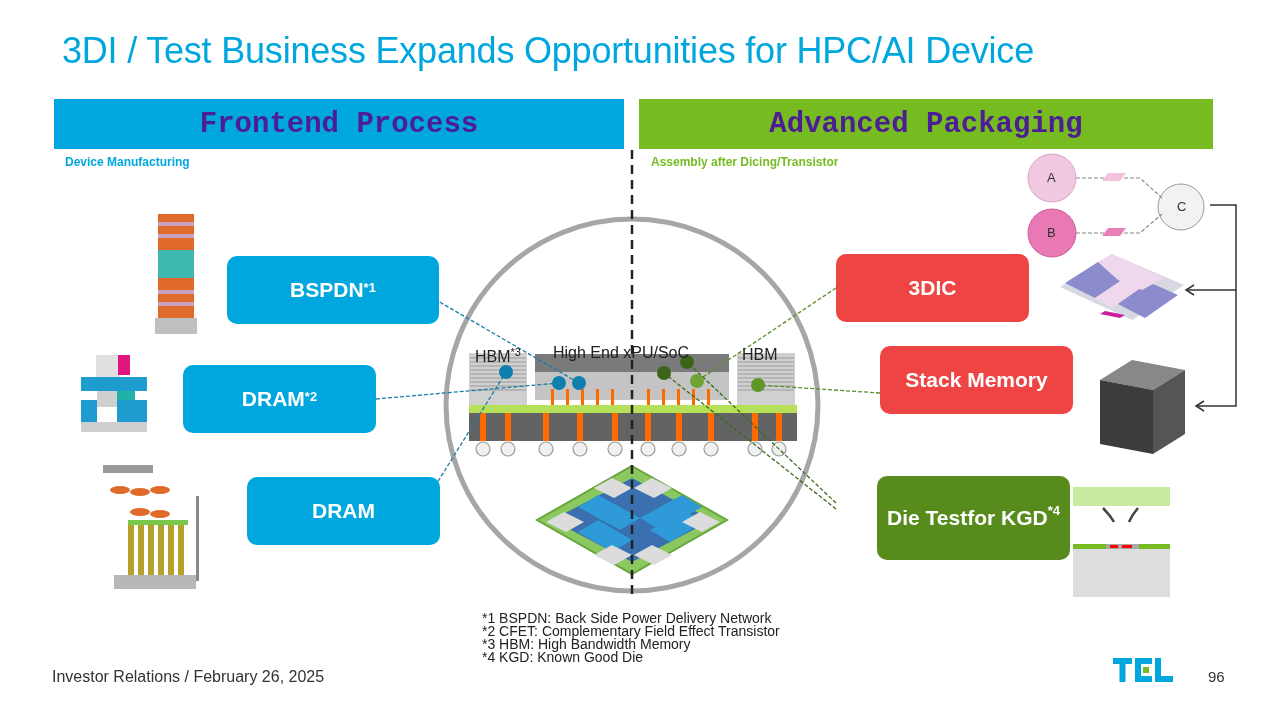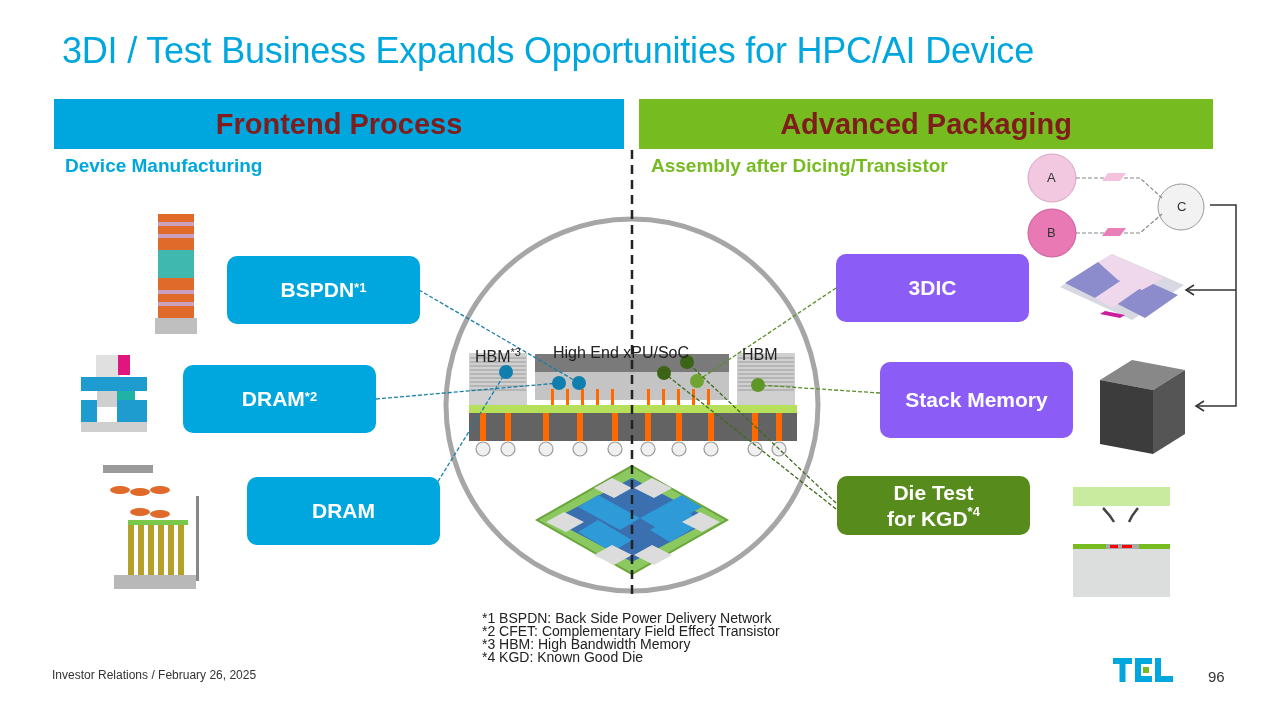--- a/index.html
+++ b/index.html
@@ -1,32 +1,32 @@
 <!DOCTYPE html>
 <html><head>
 <meta charset="utf-8">
 <style>
   * { box-sizing: border-box; margin: 0; padding: 0; }
   html, body { width: 1263px; height: 714px; background: #ffffff; overflow: hidden; }
   body { position: relative; font-family: "Liberation Sans", sans-serif; }
   .abs { position: absolute; }
   .title { left: 62px; top: 30px; font-size: 36px; color: #00a7de; letter-spacing: -0.2px; white-space: nowrap; }
-  .band { top: 99px; height: 50px; color: #7f1d1d; font-weight: bold; font-size: 29px; display: flex; align-items: center; justify-content: center; }
+  .band { top: 99px; height: 50px; color: #4c1d95; font-weight: bold; font-size: 29px; display: flex; align-items: center; justify-content: center; font-family: Liberation Mono, monospace; }
   .band.blue { left: 54px; width: 570px; background: #00a7de; }
   .band.green { left: 639px; width: 574px; background: #76bc21; }
-  .subhead { top: 155px; font-size: 19px; font-weight: bold; }
+  .subhead { top: 155px; font-size: 12px; font-weight: bold; }
   .subhead.blue { left: 65px; color: #00a7de; }
   .subhead.green { left: 651px; color: #76bc21; }
   .pill { position: absolute; border-radius: 10px; color: #fff; font-weight: bold; font-size: 21px; display: flex; align-items: center; justify-content: center; text-align: center; line-height: 1.2; }
   .pill sup { font-size: 13px; position: relative; top: -2px; }
   .pill.blue { background: #00a7de; }
-  .pill.green { background: #8b5cf6; }
+  .pill.green { background: #ef4444; }
   .pill.dkgreen { background: #578c1d; }
   .footnotes { left: 482px; top: 612px; font-size: 14px; color: #222; line-height: 13px; }
-  .footer { left: 52px; top: 668px; font-size: 12px; color: #333; }
+  .footer { left: 52px; top: 668px; font-size: 16px; color: #333; }
   .pagenum { left: 1208px; top: 668px; font-size: 15px; color: #333; }
   .logo { left: 1113px; top: 656px; width: 62px; height: 28px; }
   .pkg-label { font-size: 16px; color: #222; white-space: nowrap; margin-top: 16px; }
   .pkg-label sup { font-size: 11px; }
 </style>
 </head>
 <body>
 
 <div class="abs title">3DI / Test Business Expands Opportunities for HPC/AI Device</div>
 
@@ -233,39 +233,39 @@
       <rect x="148" y="525" width="6" height="50"></rect>
         <rect x="158" y="525" width="6" height="50"></rect>
       <rect x="168" y="525" width="6" height="50"></rect>
         <rect x="178" y="525" width="6" height="50"></rect>
     </g>
     <rect x="114" y="575" width="82" height="14" fill="#b8b8b8"></rect>
     <rect x="196" y="496" width="3" height="85" fill="#888"></rect>
   </g>
 </svg>
 
-<div class="pill blue" style="left:227px;top:256px;width:193px;height:68px;">
+<div class="pill blue" style="left:227px;top:256px;width:212px;height:68px;">
   <span>BSPDN</span>
     <sup>*1</sup>
 </div>
 <div class="pill blue" style="left:183px;top:365px;width:193px;height:68px;">
   <span>DRAM</span>
     <sup>*2</sup>
 </div>
 <div class="pill blue" style="left:227px;top:477px;width:193px;height:68px;margin-left:20px;">
   <span>DRAM</span>
 </div>
 
 <div class="pill green" style="left:836px;top:254px;width:193px;height:68px;">
   <span>3DIC</span>
 </div>
-<div class="pill green" style="left:880px;top:362px;width:193px;height:76px;">
+<div class="pill green" style="left:880px;top:346px;width:193px;height:68px;">
   <span>Stack Memory</span>
 </div>
-<div class="pill dkgreen" style="left:837px;top:476px;width:193px;height:59px;flex-direction:column;">
+<div class="pill dkgreen" style="left:877px;top:476px;width:193px;height:84px;flex-direction:row;">
   <span>Die Test</span>
   <span><span>for KGD</span><sup>*4</sup></span>
 </div>
 
 <div class="abs pkg-label" style="left:475px;top:330px;">
   <span>HBM</span><sup>*3</sup>
 </div>
 <div class="abs pkg-label" style="left:553px;top:328px;background:transparent;">High End xPU/SoC</div>
 <div class="abs pkg-label" style="left:742px;top:330px;">HBM</div>
 

